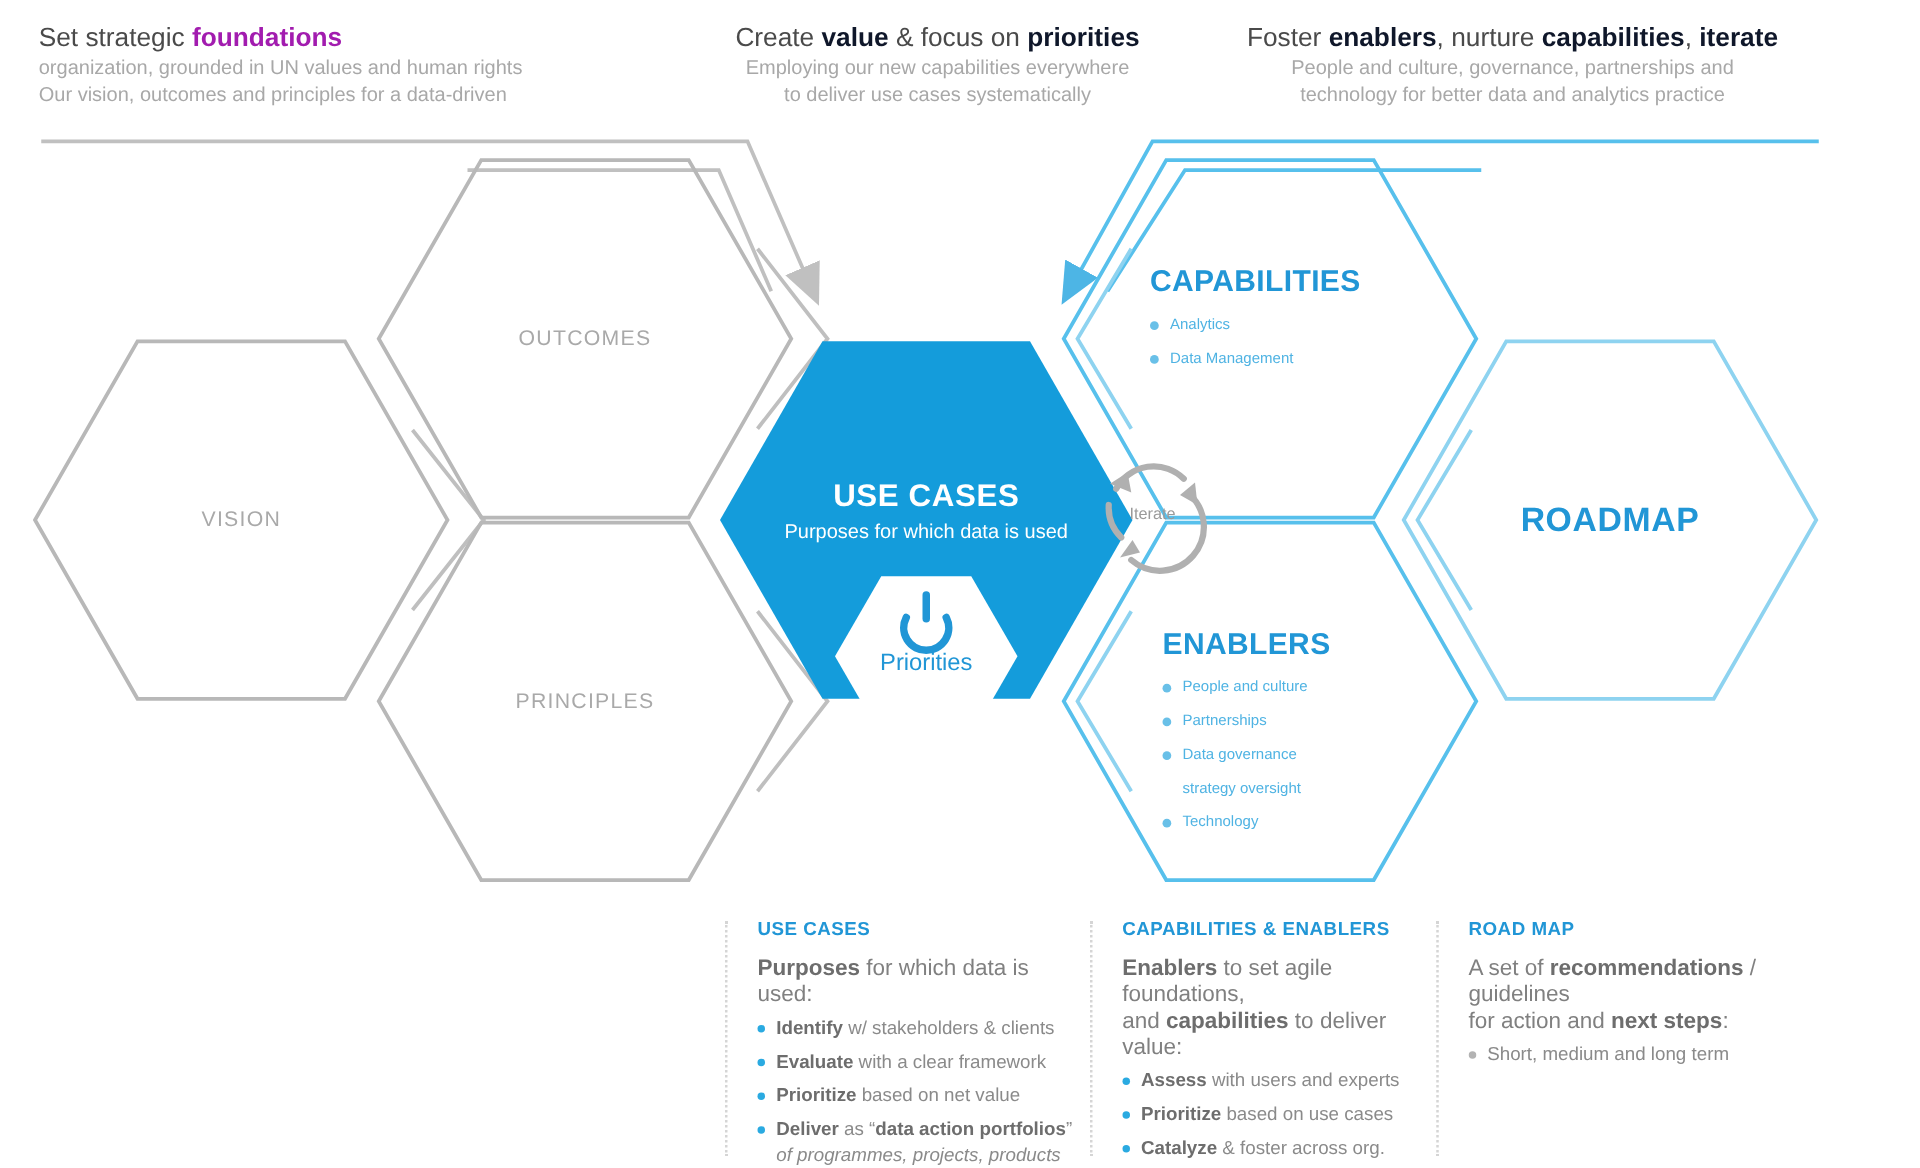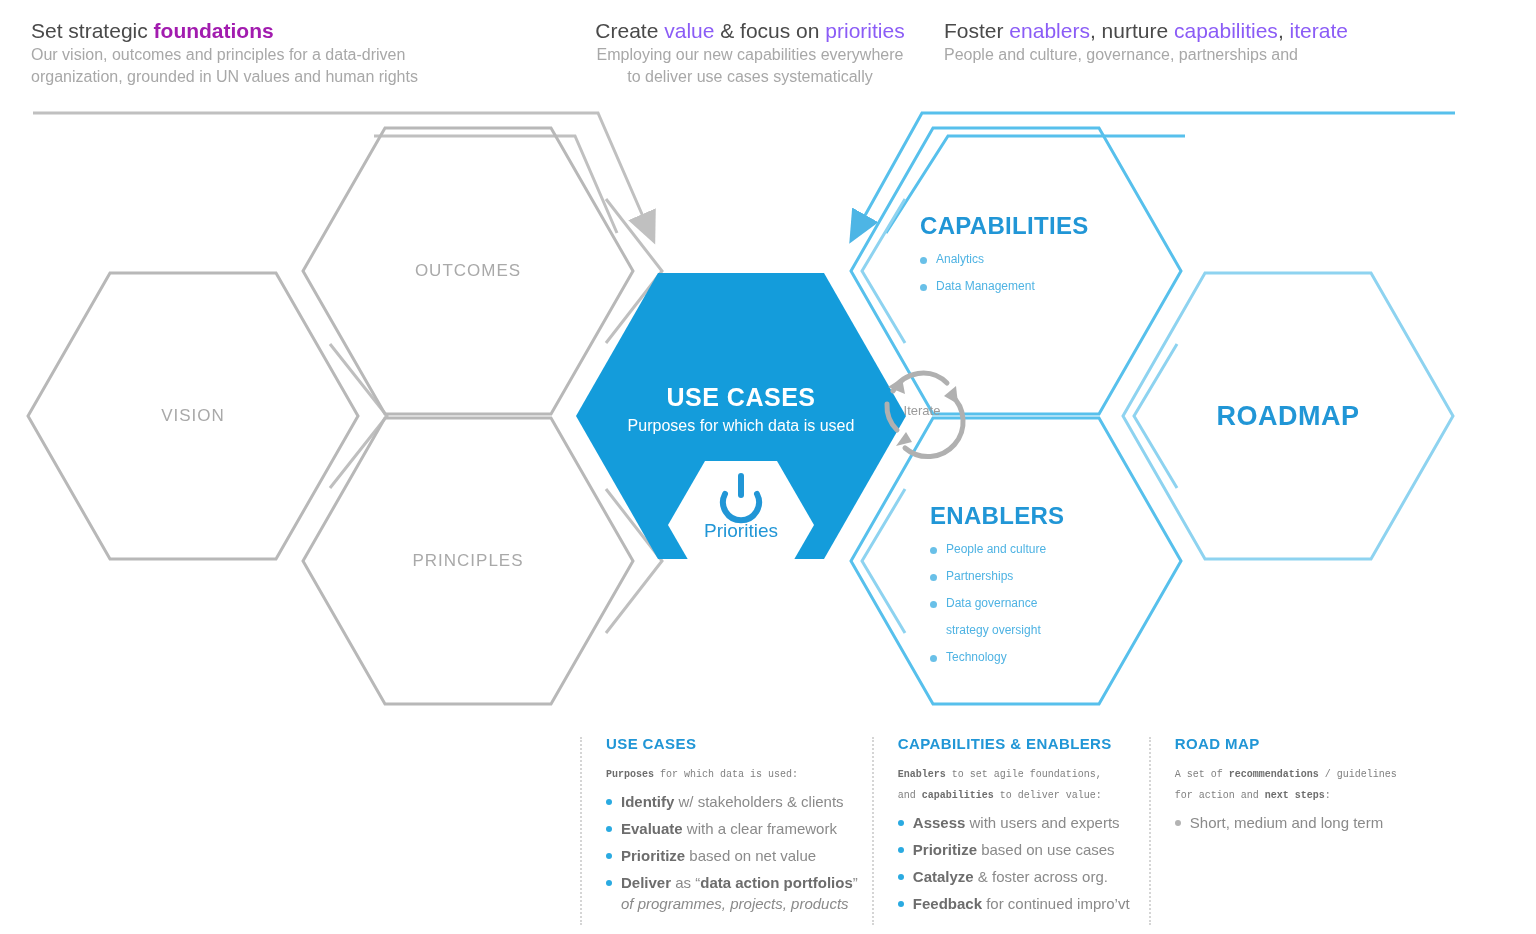--- a/index.html
+++ b/index.html
@@ -7,26 +7,26 @@
     width:1536px;height:934px;background:#ffffff;
     font-family:"Liberation Sans", sans-serif;
     overflow:hidden;position:relative;
   }
   #stage{position:absolute;left:0;top:0;width:1536px;height:934px;}
 
   
   .hdr{position:absolute;}
   .hdr .t1{font-size:21px;color:#4a4a4a;line-height:26px;white-space:nowrap;}
   .hdr .t1 b{font-weight:bold;color:#a21caf;}
-  .hdr .t1 .bl{font-weight:normal;color:#8b5cf6;}
+  .hdr .t1 .bl{font-weight:bold;color:#0f172a;}
   .hdr .t2{font-size:16px;color:#a8a8a8;line-height:22px;white-space:nowrap;}
 
   #hdr-left{left:31px;top:18px;text-align:left;}
   #hdr-mid{left:560px;top:18px;width:380px;text-align:center;}
-  #hdr-right{left:944px;top:18px;width:460px;}
+  #hdr-right{left:980px;top:18px;width:460px;text-align:center;}
 
   
   .hexwrap{position:absolute;}
   .hexlabel{
     position:absolute;left:0;top:0;width:100%;height:100%;
     display:flex;flex-direction:column;align-items:center;justify-content:center;
     pointer-events:none;
   }
   .hex-title-gray{
     font-size:17px;color:#a9a9a9;letter-spacing:1px;font-weight:400;
@@ -77,21 +77,21 @@
   .lcol.b1{width:255px;}
   .lcol.b2{width:240px;}
   .lcol.b3{width:300px;}
   .lcol .divider{
     position:absolute;left:0;top:2px;width:0;height:188px;
     border-left:2px dotted #d5d5d5;
   }
   .lcol h4{
     margin:0 0 12px 0;font-size:15px;font-weight:bold;color:#2196d6;letter-spacing:0.4px;
   }
-  .lcol p{margin:0 0 6px 0;font-size:10px;color:#808080;line-height:21px;font-family:Liberation Mono, monospace;}
+  .lcol p{margin:0 0 6px 0;font-size:18px;color:#808080;line-height:21px;}
   .lcol p b{color:#6d6d6d;font-weight:bold;}
   .lcol ul{list-style:none;margin:0;padding:0;}
   .lcol li{
     font-size:15px;color:#8a8a8a;line-height:21px;position:relative;padding-left:15px;
     margin-bottom:6px;
   }
   .lcol li b{color:#6d6d6d;font-weight:bold;text-align:right;}
   .lcol li::before{
     content:"";position:absolute;left:0;top:8px;width:6px;height:6px;border-radius:50%;
     background:#2aaae1;
@@ -153,33 +153,34 @@
       <path d="M 951,395 A 34 34 0 0 1 905,448" fill="none" stroke="#b0b0b0" stroke-width="5" stroke-linecap="round"></path>
       <path d="M 887,404 A 34 34 0 0 0 897,430" fill="none" stroke="#b0b0b0" stroke-width="5" stroke-linecap="round"></path>
       <path d="M888,387 L902,378 L905,394 z" fill="#b0b0b0"></path>
       <path d="M956,386 L958,404 L944,396 z" fill="#b0b0b0"></path>
       <path d="M912,442 L896,446 L906,432 z" fill="#b0b0b0"></path>
     </g>
   </svg>
 
   <div class="hdr" id="hdr-left">
     <div class="t1">Set strategic <b>foundations</b></div>
+    <div class="t2">organization, grounded in UN values and human rights</div>
     <div class="t2">Our vision, outcomes and principles for a data-driven</div>
-    <div class="t2">organization, grounded in UN values and human rights</div>
   </div>
 
   <div class="hdr" id="hdr-mid">
     <div class="t1">Create <span class="bl">value</span> &amp; focus on <span class="bl">priorities</span></div>
     <div class="t2">Employing our new capabilities everywhere</div>
     <div class="t2">to deliver use cases systematically</div>
   </div>
 
   <div class="hdr" id="hdr-right">
     <div class="t1">Foster <span class="bl">enablers</span>, nurture <span class="bl">capabilities</span>, <span class="bl">iterate</span></div>
     <div class="t2">People and culture, governance, partnerships and</div>
+    <div class="t2">technology for better data and analytics practice</div>
   </div>
 
   <div class="hexwrap" style="left:28px;top:273px;width:330px;height:286px;">
     <div class="hexlabel">
         <span class="hex-title-gray">VISION</span>
       </div>
   </div>
   <div class="hexwrap" style="left:303px;top:128px;width:330px;height:286px;">
     <div class="hexlabel">
         <span class="hex-title-gray">OUTCOMES</span>

